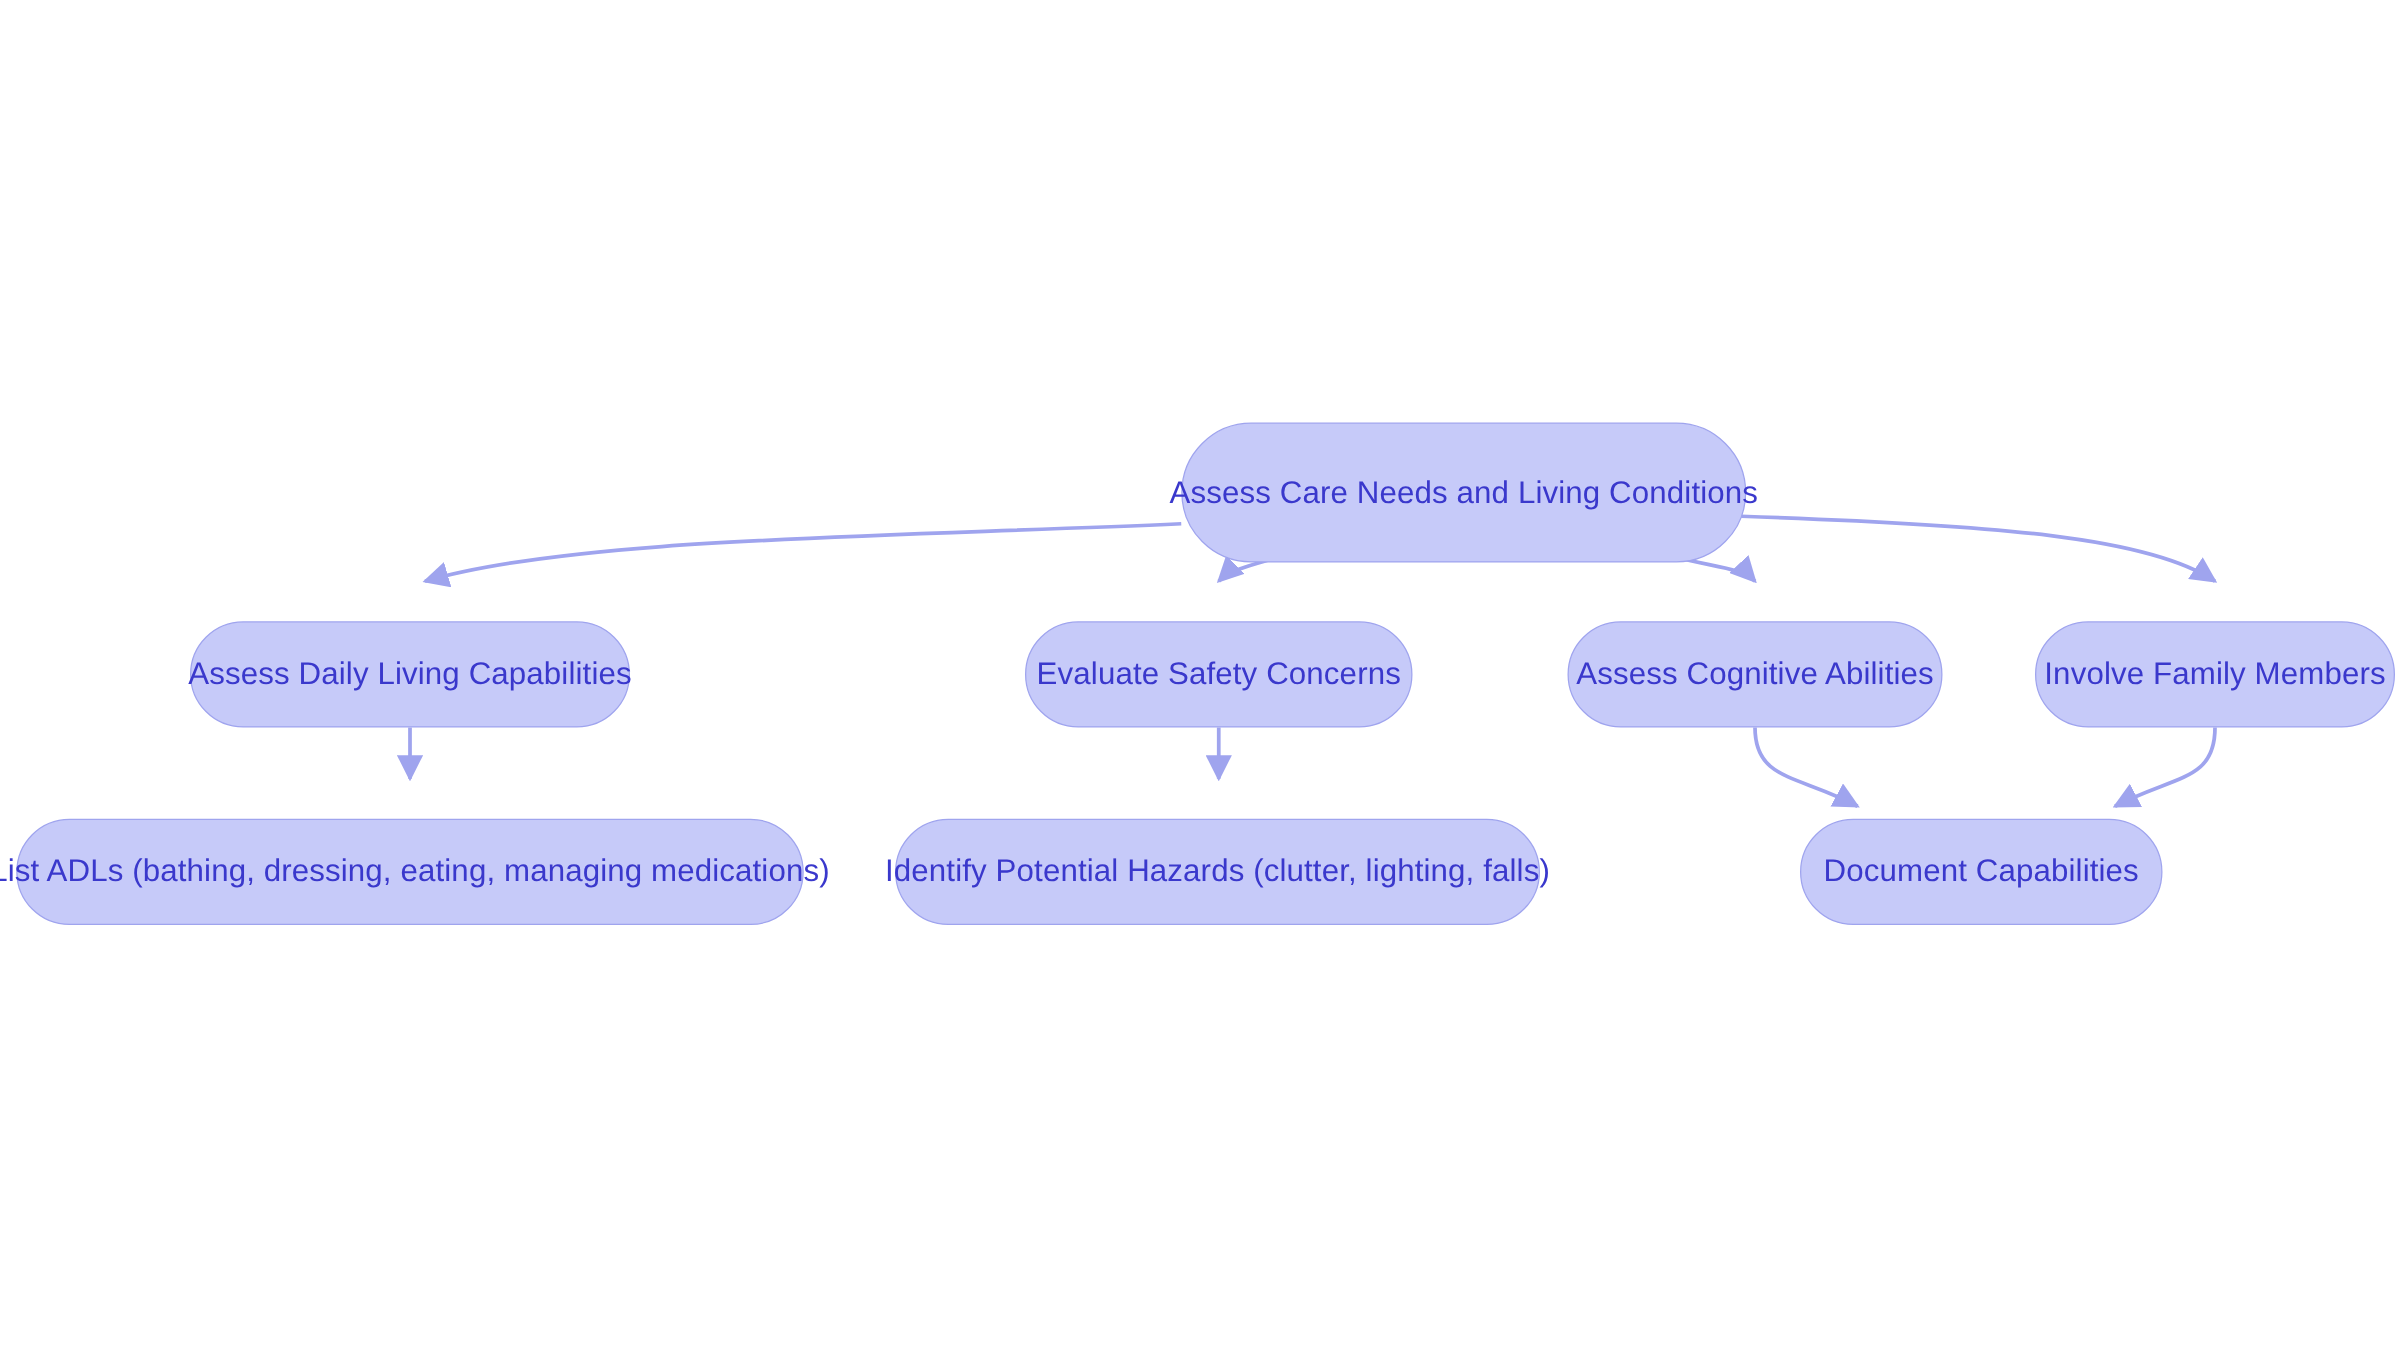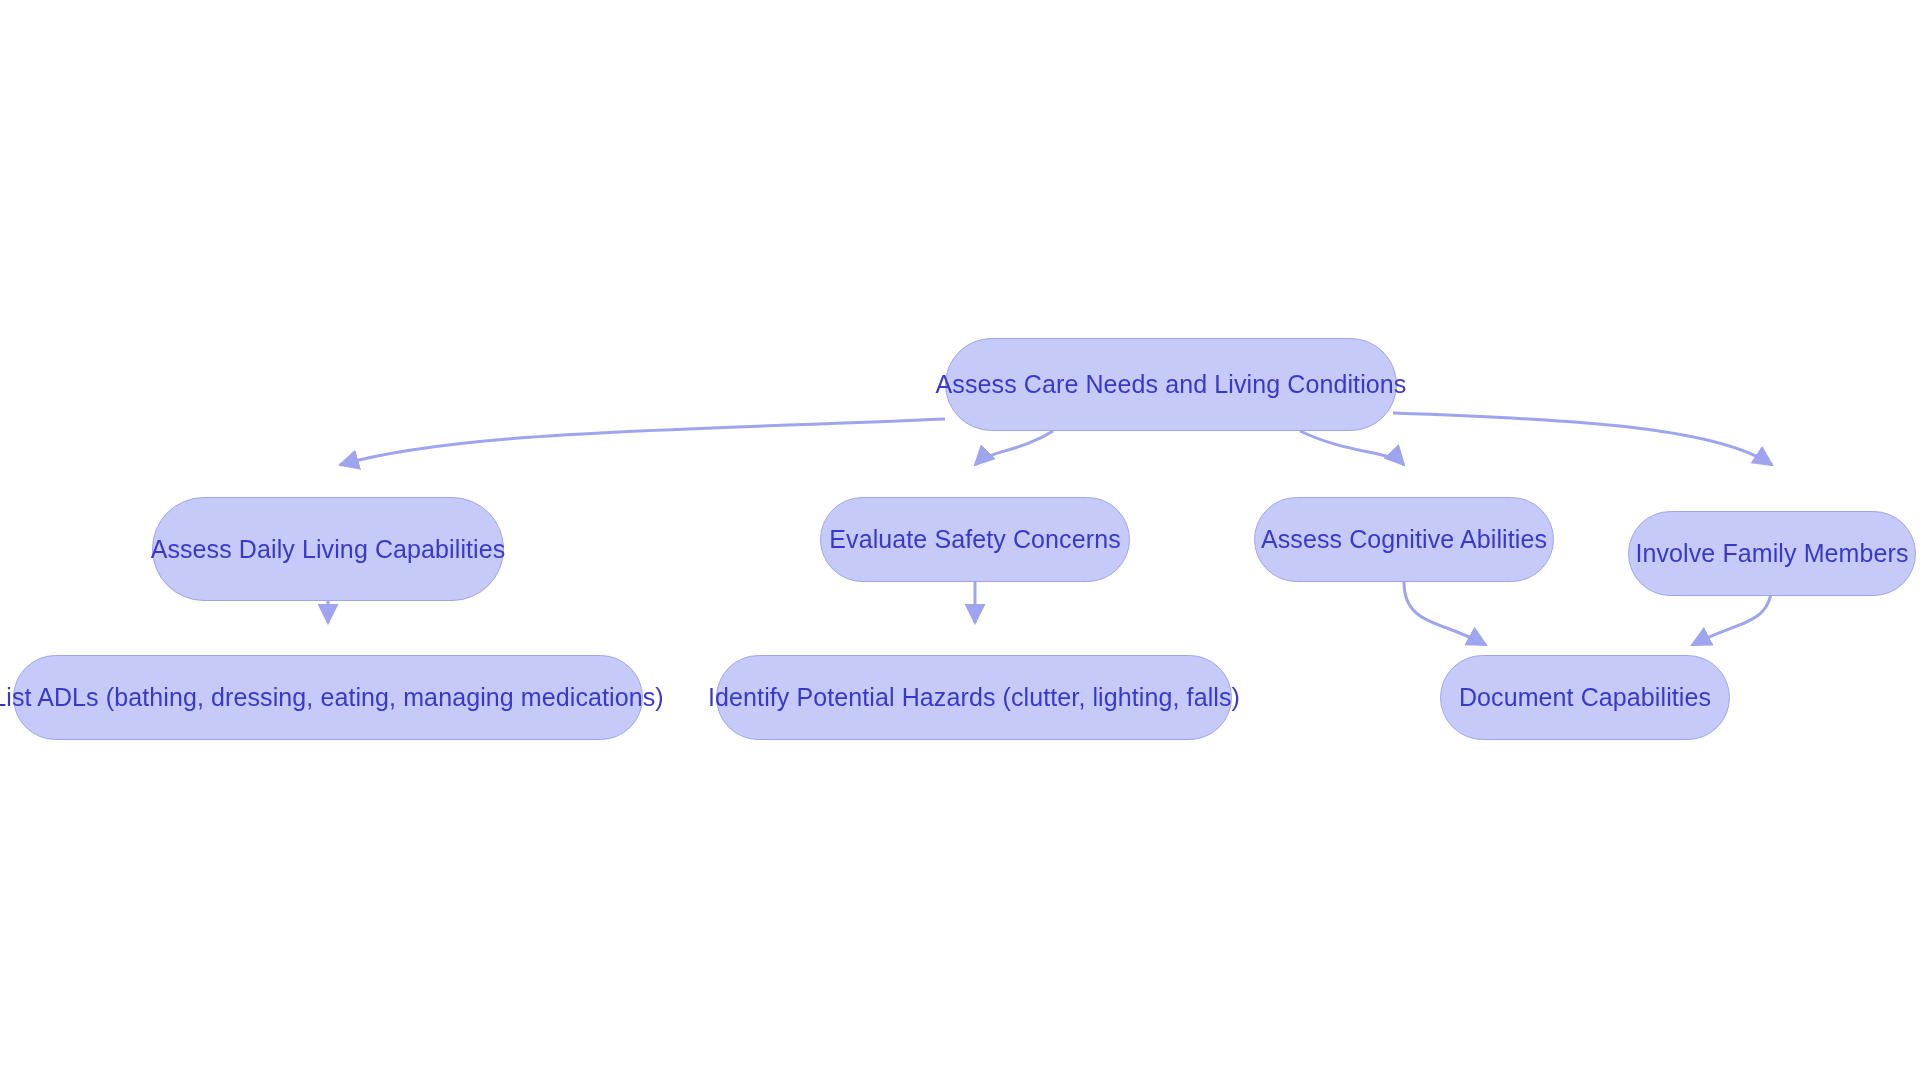--- a/index.html
+++ b/index.html
@@ -71,37 +71,37 @@
 
     <path d="M 328 582 L 328 623" fill="none" stroke="#9fa4ee" stroke-width="3" marker-end="url(#arrowhead)"></path>
 
     <path d="M 975 582 L 975 623" fill="none" stroke="#9fa4ee" stroke-width="3" marker-end="url(#arrowhead)"></path>
 
     <path d="M 1404 582 C 1404 625 1440 620 1486 645" fill="none" stroke="#9fa4ee" stroke-width="3" marker-end="url(#arrowhead)"></path>
 
     <path d="M 1772 582 C 1772 625 1740 620 1692 645" fill="none" stroke="#9fa4ee" stroke-width="3" marker-end="url(#arrowhead)"></path>
   </svg>
 
-  <div class="node" id="node-root" style="left:945px; top:338px; width:452px; height:93px;">
+  <div class="node" id="node-root" style="left:945px; top:338px; width:452px; height:112px;">
     <span class="node-label">Assess Care Needs and Living Conditions</span>
   </div>
 
-  <div class="node" id="node-daily-living" style="left:152px; top:497px; width:352px; height:104px;">
+  <div class="node" id="node-daily-living" style="left:152px; top:497px; width:352px; height:85px;">
     <span class="node-label">Assess Daily Living Capabilities</span>
   </div>
 
   <div class="node" id="node-cognitive" style="left:1254px; top:497px; width:300px; height:85px;">
     <span class="node-label">Assess Cognitive Abilities</span>
   </div>
 
   <div class="node" id="node-safety" style="left:820px; top:497px; width:310px; height:85px;">
     <span class="node-label">Evaluate Safety Concerns</span>
   </div>
 
-  <div class="node" id="node-family" style="left:1628px; top:497px; width:288px; height:85px;margin-top:14px;">
+  <div class="node" id="node-family" style="left:1628px; top:497px; width:288px; height:85px;">
     <span class="node-label">Involve Family Members</span>
   </div>
 
   <div class="node" id="node-adls" style="left:13px; top:655px; width:630px; height:85px;">
     <span class="node-label">List ADLs (bathing, dressing, eating, managing medications)</span>
   </div>
 
   <div class="node" id="node-hazards" style="left:716px; top:655px; width:516px; height:85px;">
     <span class="node-label">Identify Potential Hazards (clutter, lighting, falls)</span>
   </div>

